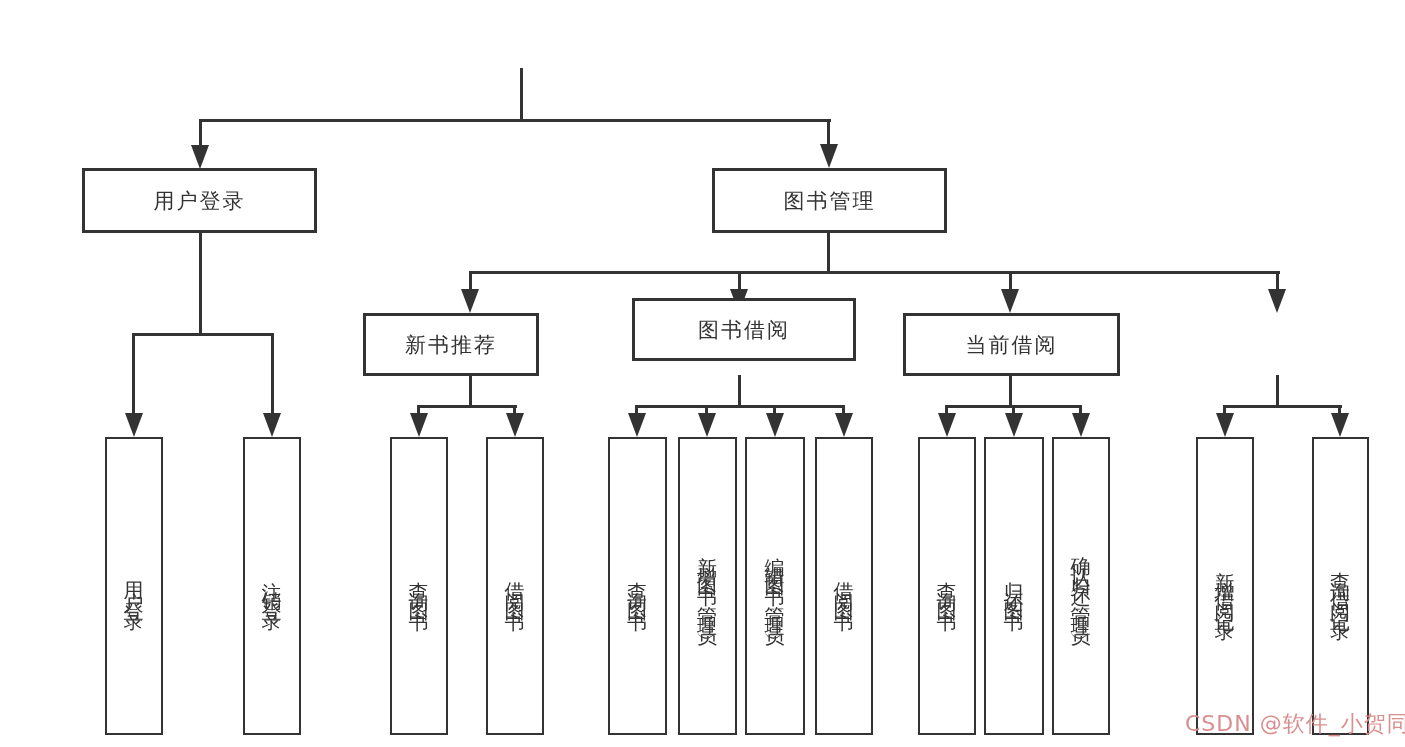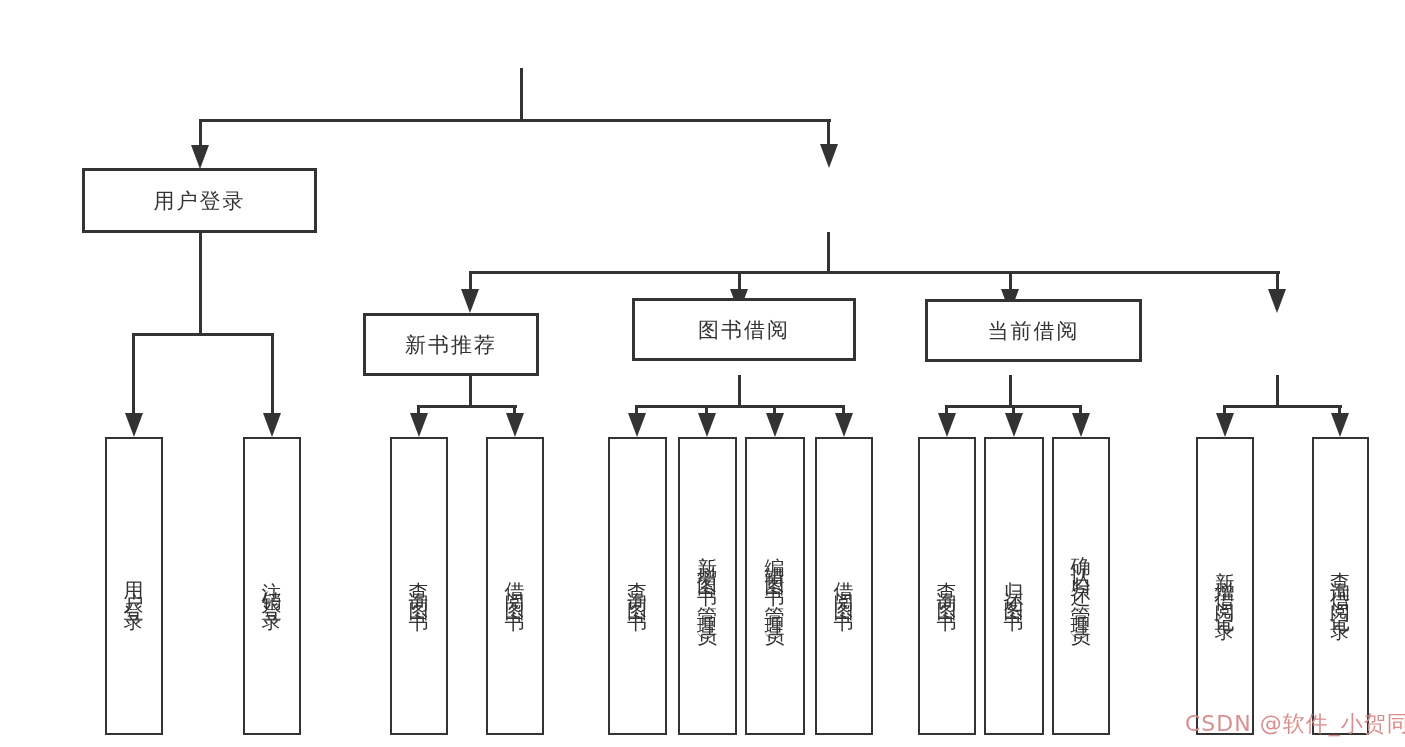--- a/index.html
+++ b/index.html
@@ -68,20 +68,21 @@
 
 
   <div class="vl" style="left:520px; top:68px; width:3px; height:53px;"></div>
   <div class="hl" style="left:199px; top:119px; width:632px; height:3px;"></div>
   <div class="vl" style="left:199px; top:119px; width:3px; height:30px;"></div>
   <div class="ar" style="left:191px; top:145px;"></div>
   <div class="vl" style="left:827px; top:119px; width:3px; height:30px;"></div>
   <div class="ar" style="left:820px; top:144px;"></div>
 
   <div class="box" style="left:82px; top:168px; width:235px; height:65px;">用户登录</div>
+  <div class="box" style="left:712px; top:168px; width:235px; height:65px;">图书管理</div>
 
   <div class="vl" style="left:199px; top:232px; width:3px; height:104px;"></div>
   <div class="hl" style="left:132px; top:333px; width:142px; height:3px;"></div>
   <div class="vl" style="left:132px; top:334px; width:3px; height:85px;"></div>
   <div class="ar" style="left:125px; top:413px;"></div>
   <div class="vl" style="left:271px; top:334px; width:3px; height:85px;"></div>
   <div class="ar" style="left:263px; top:413px;"></div>
 
   <div class="vl" style="left:827px; top:232px; width:3px; height:42px;"></div>
   <div class="hl" style="left:469px; top:271px; width:811px; height:3px;"></div>
@@ -89,21 +90,21 @@
   <div class="ar" style="left:461px; top:289px;"></div>
   <div class="vl" style="left:738px; top:271px; width:3px; height:22px;"></div>
   <div class="ar" style="left:730px; top:289px;"></div>
   <div class="vl" style="left:1009px; top:271px; width:3px; height:22px;"></div>
   <div class="ar" style="left:1001px; top:289px;"></div>
   <div class="vl" style="left:1276px; top:271px; width:3px; height:22px;"></div>
   <div class="ar" style="left:1268px; top:289px;"></div>
 
   <div class="box" style="left:363px; top:313px; width:176px; height:63px;">新书推荐</div>
   <div class="box" style="left:632px; top:298px; width:224px; height:63px;">图书借阅</div>
-  <div class="box" style="left:903px; top:299px; width:217px; height:63px;margin-left:22px;">当前借阅</div>
+  <div class="box" style="left:903px; top:313px; width:217px; height:63px;">当前借阅</div>
 
   <div class="vl" style="left:469px; top:375px; width:3px; height:32px;"></div>
   <div class="hl" style="left:417px; top:405px; width:100px; height:3px;"></div>
   <div class="vl" style="left:417px; top:406px; width:3px; height:12px;"></div>
   <div class="ar" style="left:410px; top:413px;"></div>
   <div class="vl" style="left:513px; top:406px; width:3px; height:12px;"></div>
   <div class="ar" style="left:506px; top:413px;"></div>
 
   <div class="vl" style="left:738px; top:375px; width:3px; height:32px;"></div>
   <div class="hl" style="left:635px; top:405px; width:210px; height:3px;"></div>

